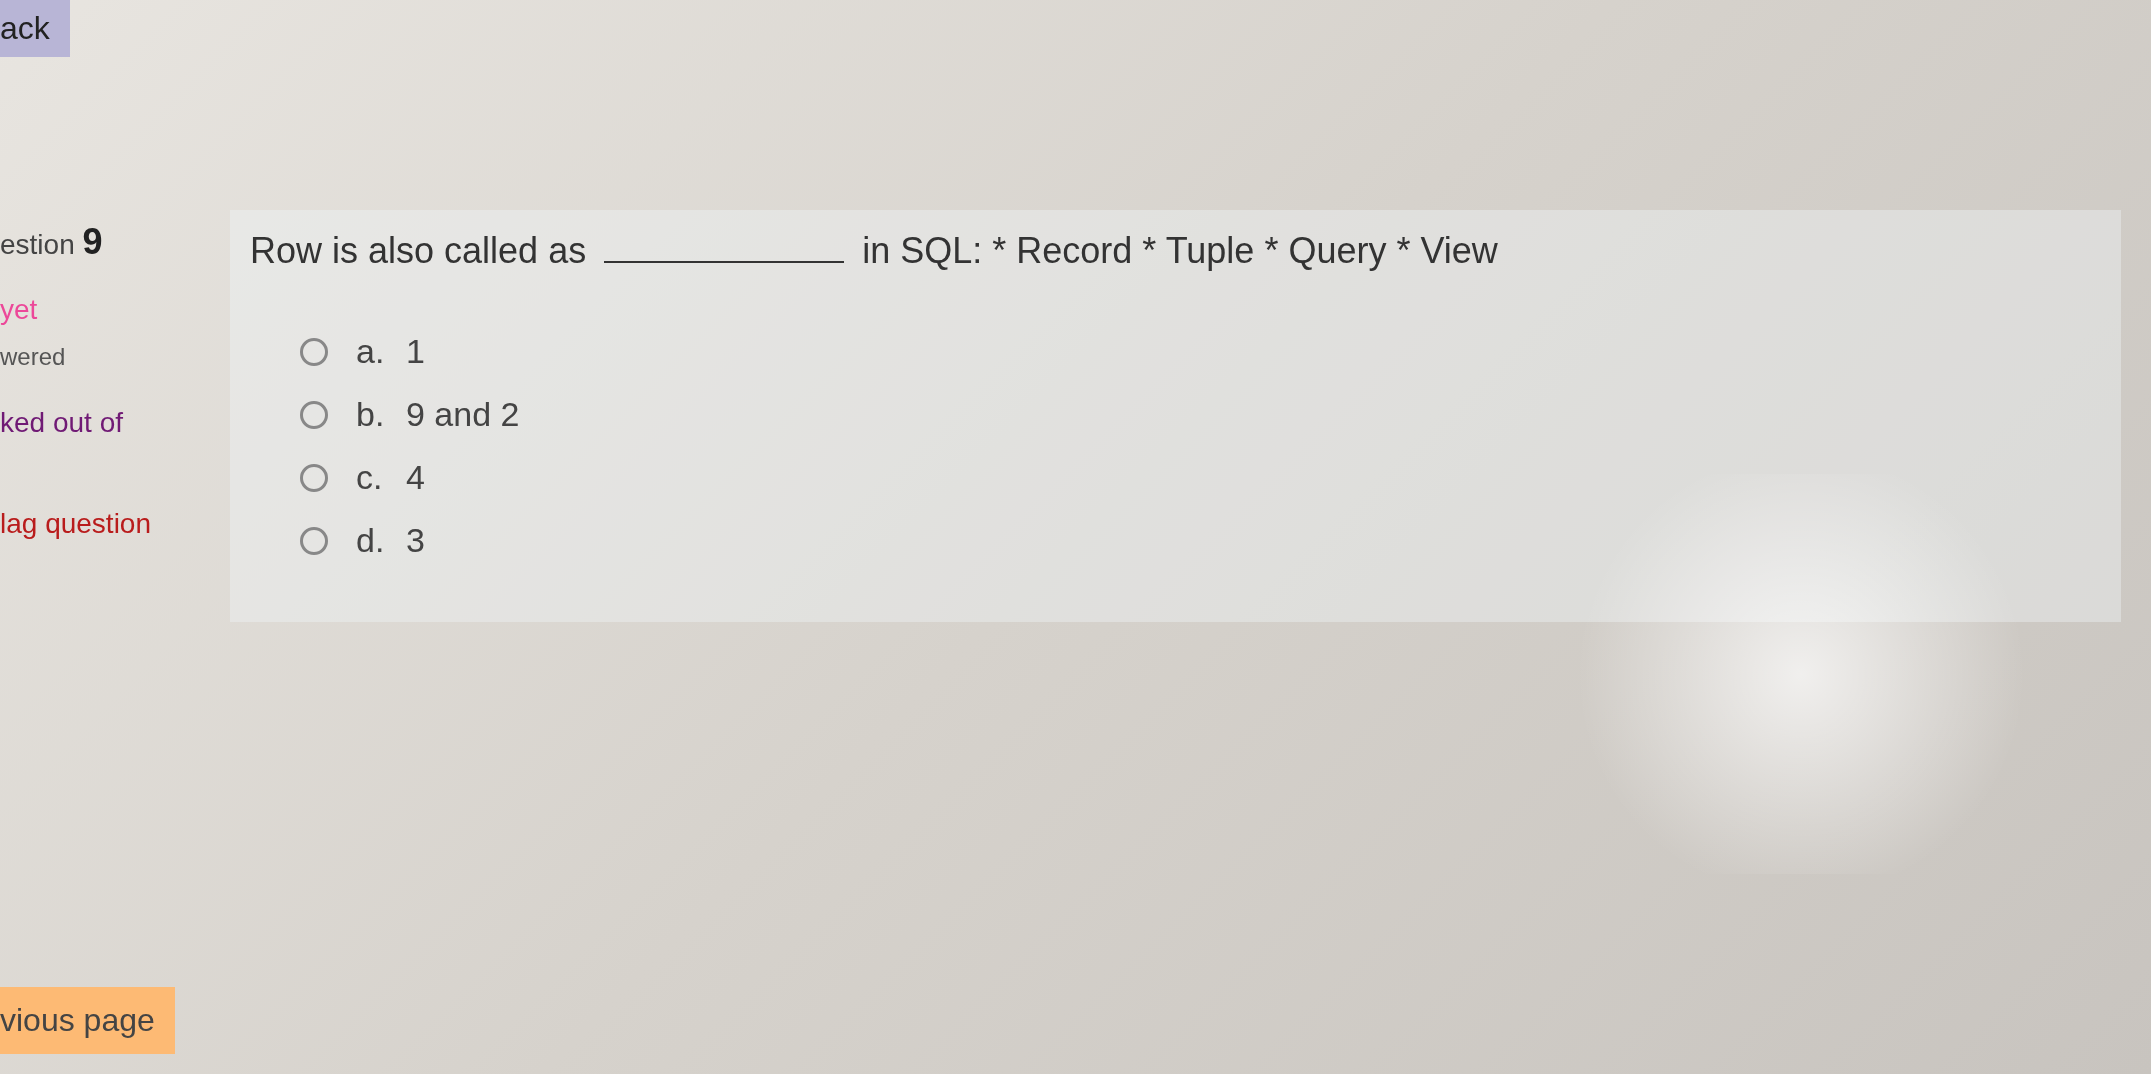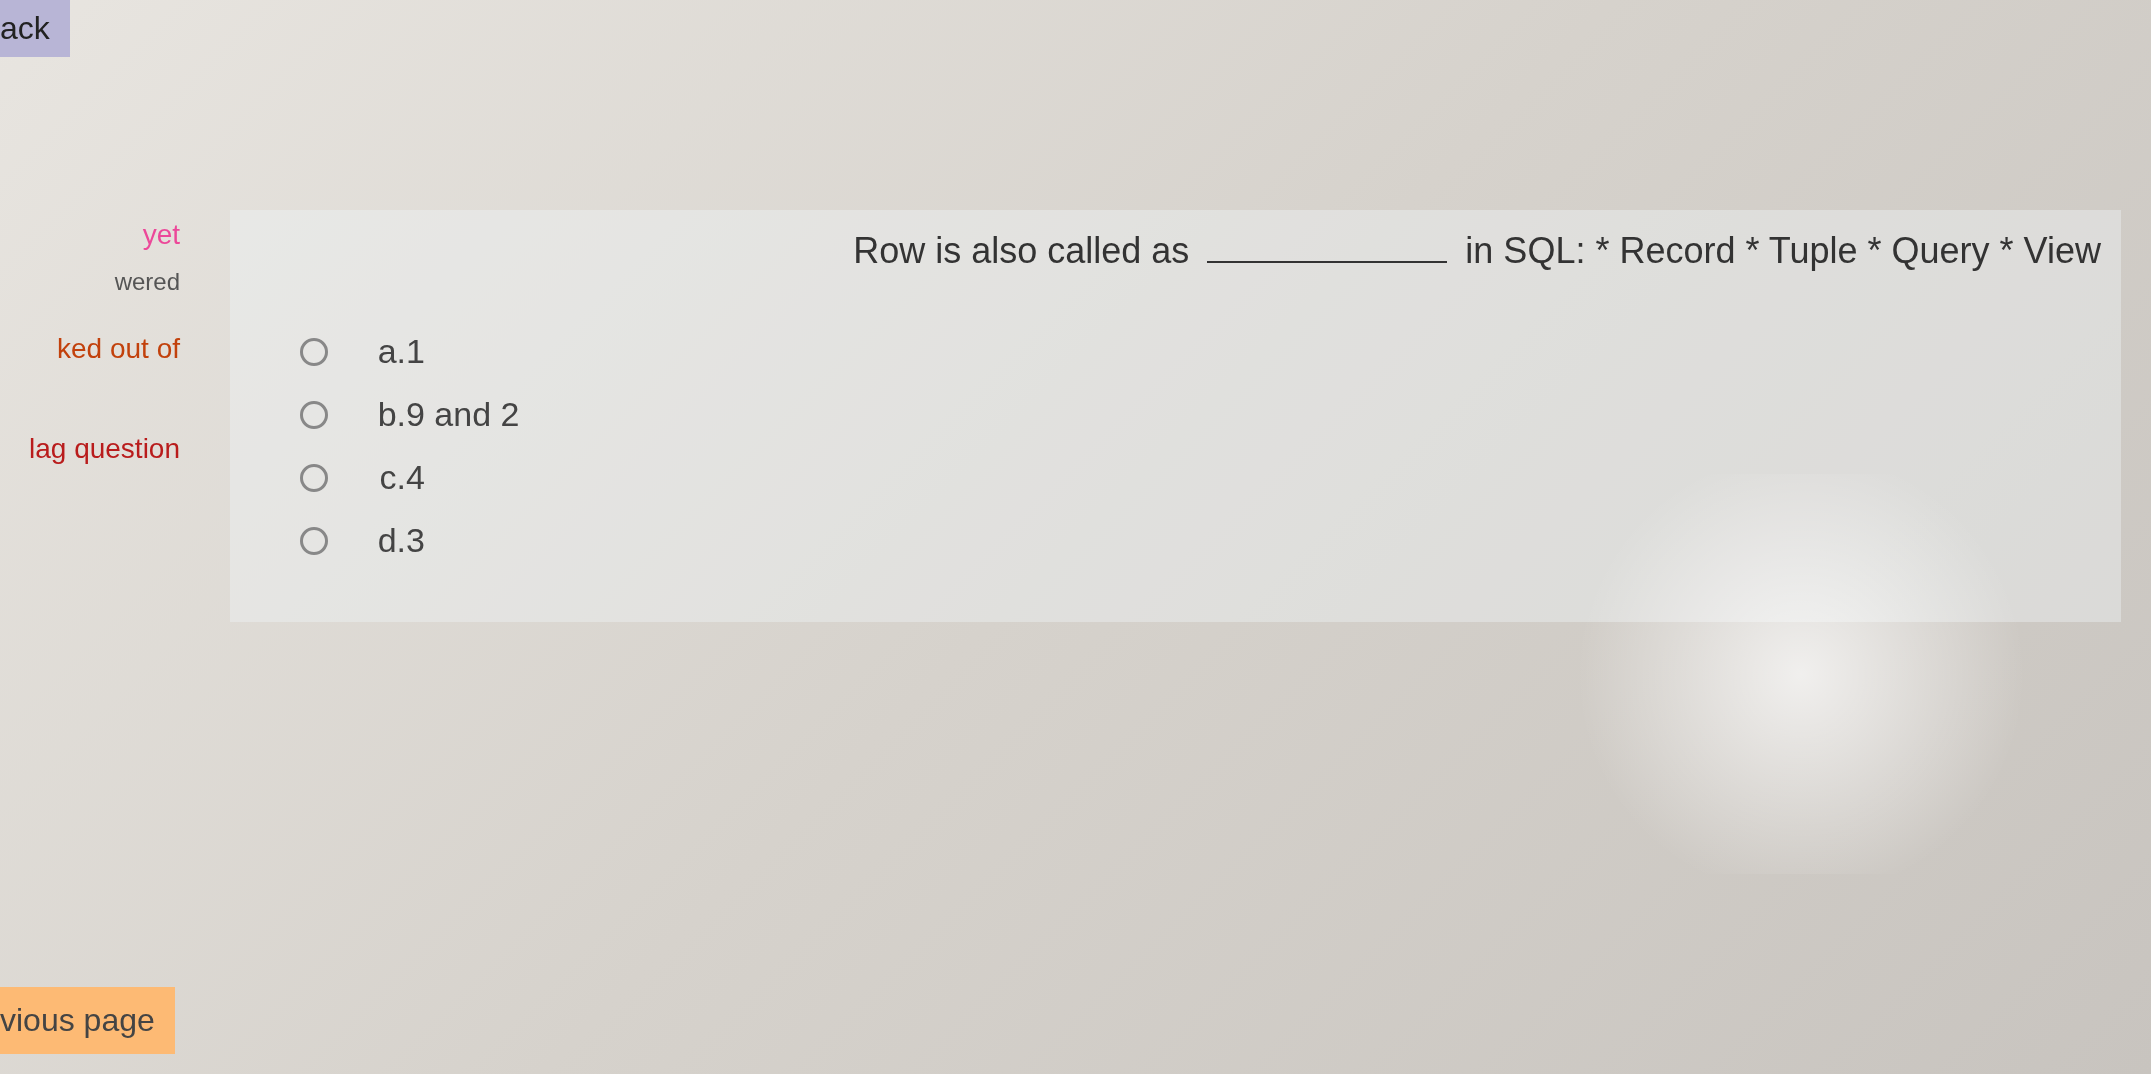--- a/index.html
+++ b/index.html
@@ -1,15 +1,15 @@
 <!DOCTYPE html>
 <html><head>
   <meta charset="utf-8">
   <style>
-    * { margin: 0; padding: 0; box-sizing: border-box; text-align: right; }
+    * { margin: 0; padding: 0; box-sizing: border-box; }
     body {
       font-family: "Segoe UI", Arial, sans-serif;
       background: linear-gradient(135deg, #e8e5e0 0%, #d6d2cc 50%, #c8c4bf 100%);
       width: 2151px;
       height: 1074px;
       overflow: hidden;
       position: relative;
       color: #333;
     }
     .back-btn {
@@ -34,21 +34,21 @@
       color: #444;
       margin-bottom: 10px;
     }
     .question-num .num {
       font-size: 36px;
       font-weight: bold;
       color: #222;
     }
     .status-yet { color: #ec4899; font-size: 28px; }
     .status-wered { color: #555; font-size: 24px; }
-    .marked { color: #c2410c; font-size: 28px; margin-top: 20px; }
+    .marked { color: #701a75; font-size: 28px; margin-top: 20px; }
     .flag-link { color: #b91c1c; font-size: 28px; margin-top: 50px; display: block; }
     .main-content {
       position: absolute;
       left: 230px;
       top: 210px;
       right: 30px;
       background: rgba(240, 245, 248, 0.4);
       padding: 20px 20px 38px 20px;
     }
     .question-text {
@@ -107,20 +107,24 @@
     }
   </style>
 </head>
 <body>
 
 <div class="back-btn">
   <span>ack</span>
 </div>
 
 <div class="sidebar">
+  <div class="question-num">
+    <span>estion</span>
+    <span class="num">9</span>
+  </div>
   <div class="status-yet">yet</div>
   <div class="status-wered">wered</div>
   <div class="marked">ked out of</div>
   <a class="flag-link">lag question</a>
 </div>
 
 <div class="main-content">
   <div class="question-text">
     <span>Row is also called as</span>
     <span class="blank"></span>

